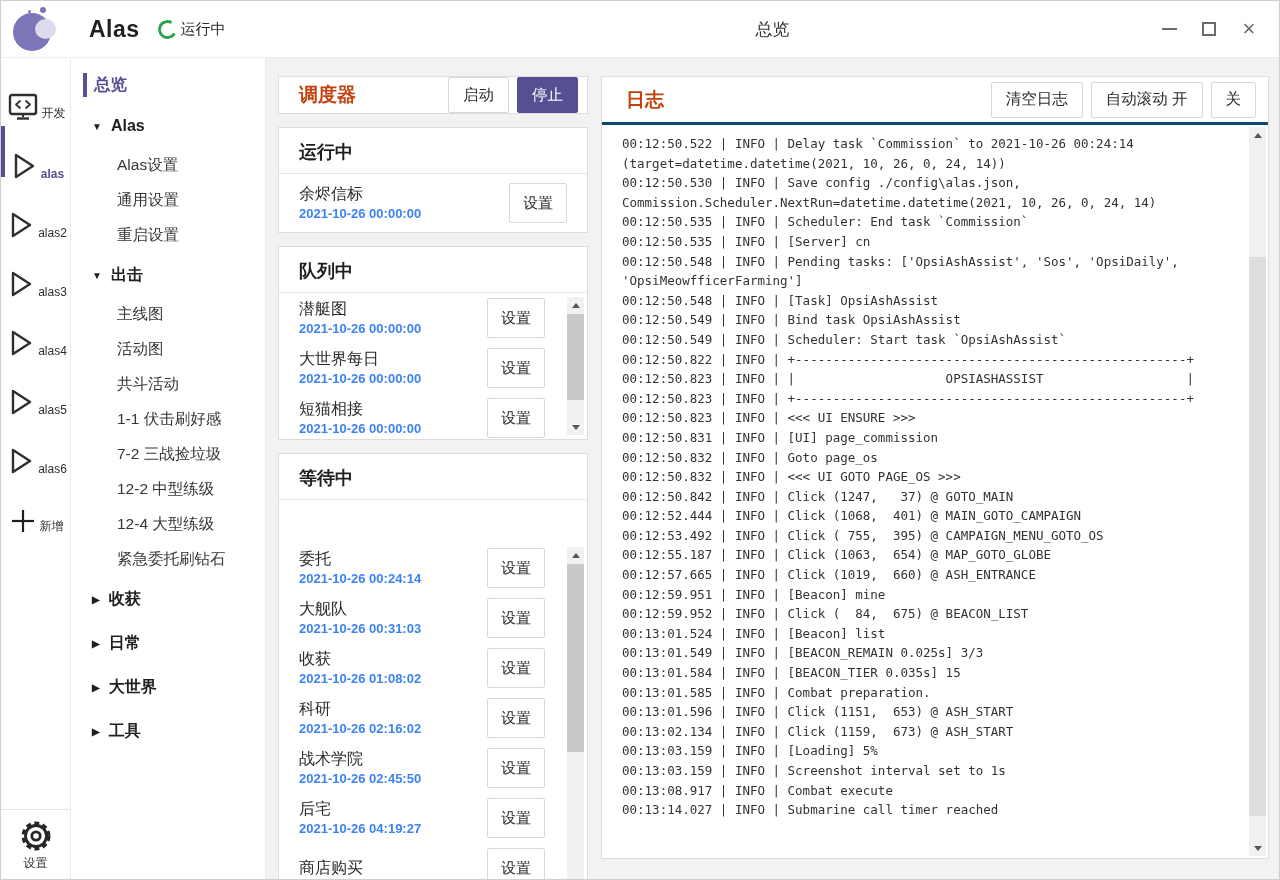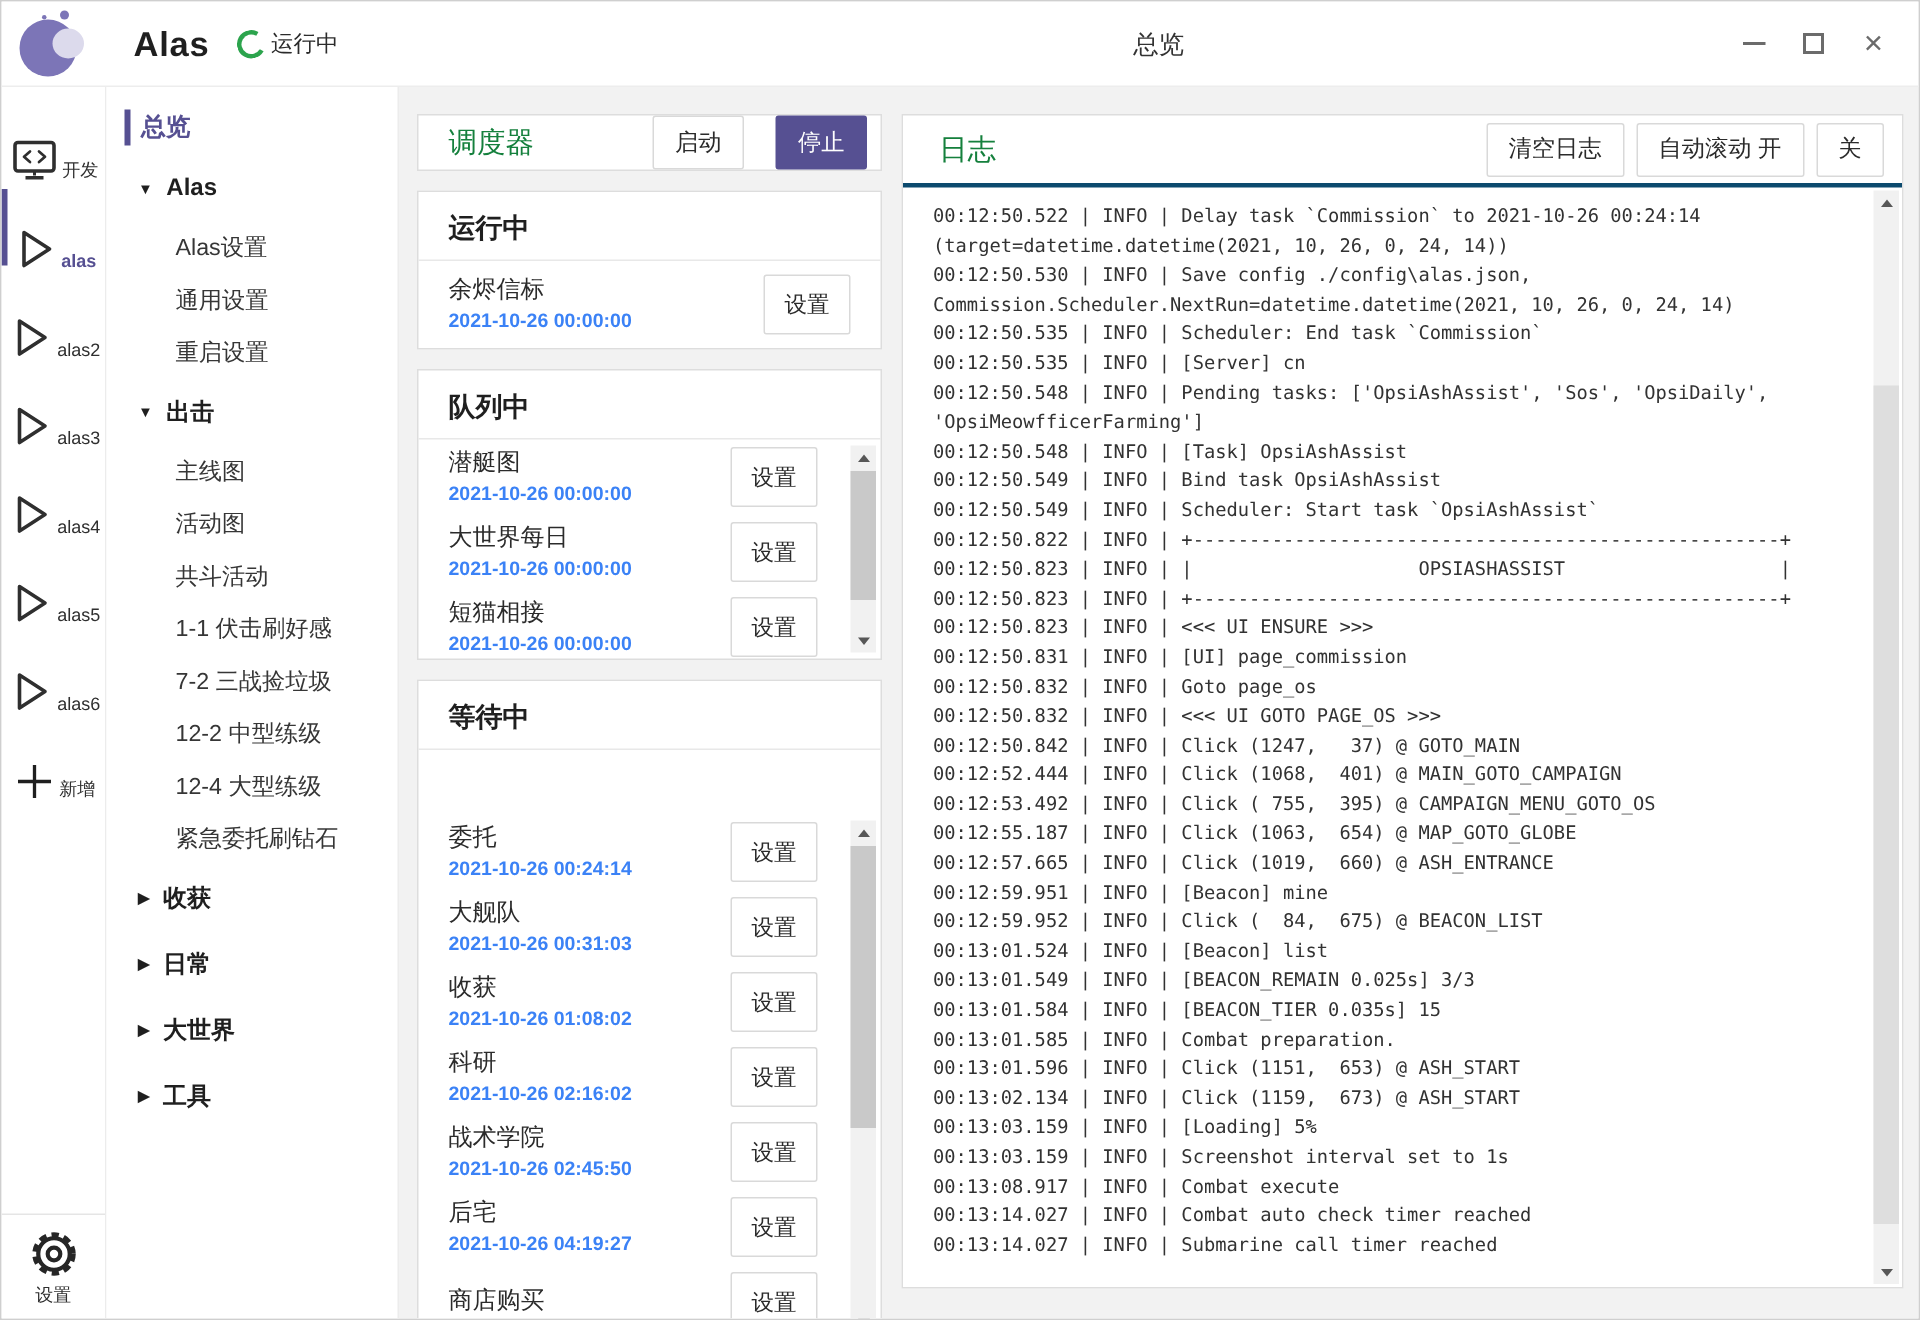--- a/index.html
+++ b/index.html
@@ -51,22 +51,22 @@
   .menu-sect { height:44px; display:flex; align-items:center; padding-left:21px; gap:9px; font-size:16px; font-weight:700; color:#1f1f1f; cursor:pointer; }
   .caret { font-size:10px; color:#1f1f1f; }
   .menu-sub { height:35px; display:flex; align-items:center; padding-left:46px; font-size:15.5px; color:#363636; cursor:pointer; white-space:nowrap; }
 
   
   .content { background:#f2f2f2; display:flex; gap:13px; padding:18px 10px 20px 12px; overflow:hidden; }
   .col-tasks { width:310px; flex:0 0 auto; display:flex; flex-direction:column; gap:13px; }
   .card { background:#fff; border:1px solid #ddd; }
 
   .card-scheduler { height:48px; display:flex; align-items:center; padding:0 9px 0 20px; }
-  .card-title { font-size:19px; font-weight:400; color:#15803d; }
-  .sched-buttons { margin-left:auto; display:flex; gap:21px; }
+  .card-title { font-size:19px; font-weight:700; color:#c2410c; }
+  .sched-buttons { margin-left:auto; display:flex; gap:8px; }
   .btn { background:#fff; border:1px solid #d9d9d9; color:#2b2b2b; font-size:15.5px; font-family:inherit; padding:0 14px; height:36px; border-radius:2px; cursor:pointer; }
   .btn-primary { background:var(--accent,#565092); border-color:var(--accent,#565092); color:#fff;text-align:center; }
 
   .panel-head { padding:12px 20px 9px; font-size:18px; font-weight:700; color:#1f1f1f; border-bottom:1px solid #e8e8e8; }
   .card-running { height:110px; }
   .card-running .task-row { height:58px; }
   .task-rows { padding:0 20px; }
   .task-row { display:flex; align-items:center; height:50px; }
   .task-meta { flex:1; min-width:0; }
   .task-name { font-size:16px; color:#2b2b2b; line-height:22px; }
@@ -451,21 +451,20 @@
           <div class="log-line">00:13:01.596 | INFO | Click (1151,  653) @ ASH_START</div>
 
           <div class="log-line">00:13:02.134 | INFO | Click (1159,  673) @ ASH_START</div>
 
           <div class="log-line">00:13:03.159 | INFO | [Loading] 5%</div>
 
           <div class="log-line">00:13:03.159 | INFO | Screenshot interval set to 1s</div>
 
           <div class="log-line">00:13:08.917 | INFO | Combat execute</div>
 
-          <div class="log-line">00:13:14.027 | INFO | Combat auto check timer reached</div>
 
           <div class="log-line">00:13:14.027 | INFO | Submarine call timer reached</div>
 
       </div>
       <div class="vscroll log-scroll">
         <div class="vs-arrow vs-up">
             <span class="tri-up"></span>
           </div>
         <div class="vs-thumb" style="top:130px; bottom:40px; background:#dedede;"></div>
         <div class="vs-arrow vs-down">

